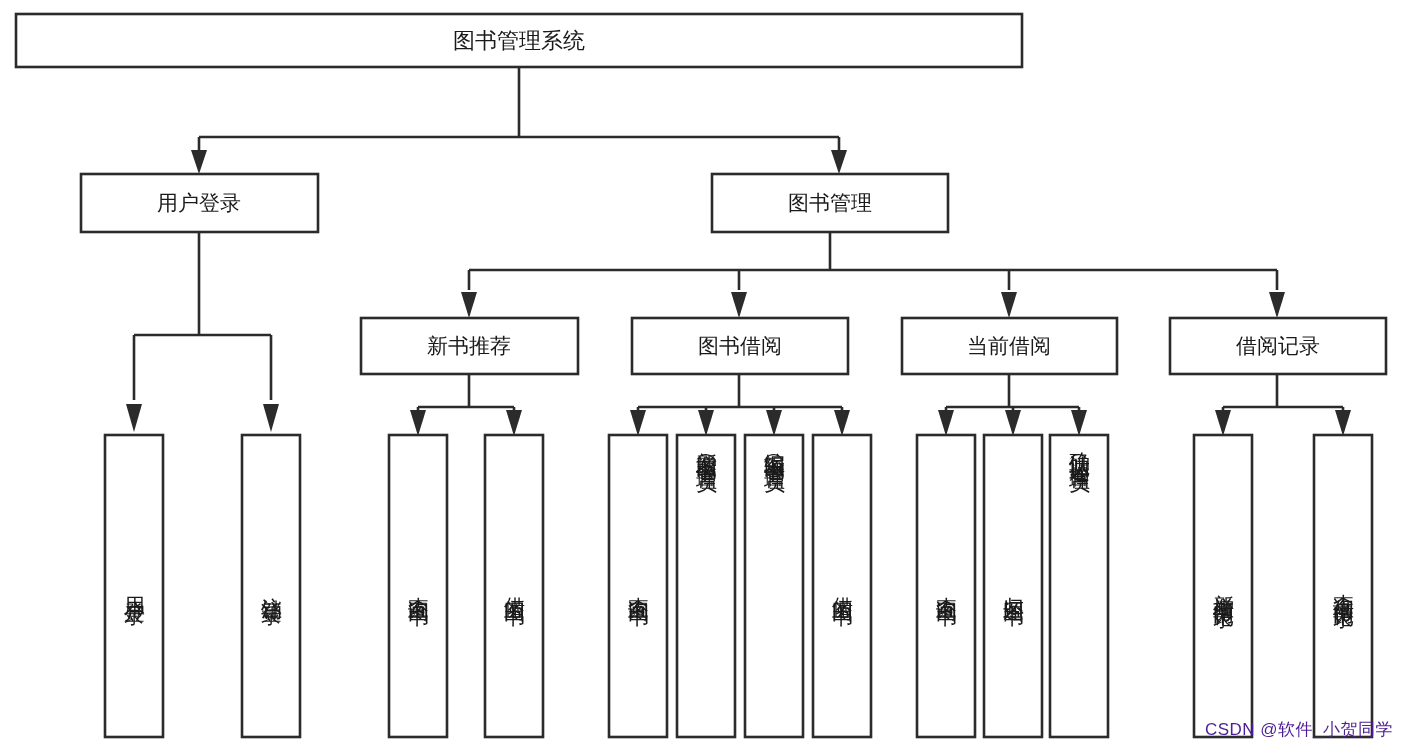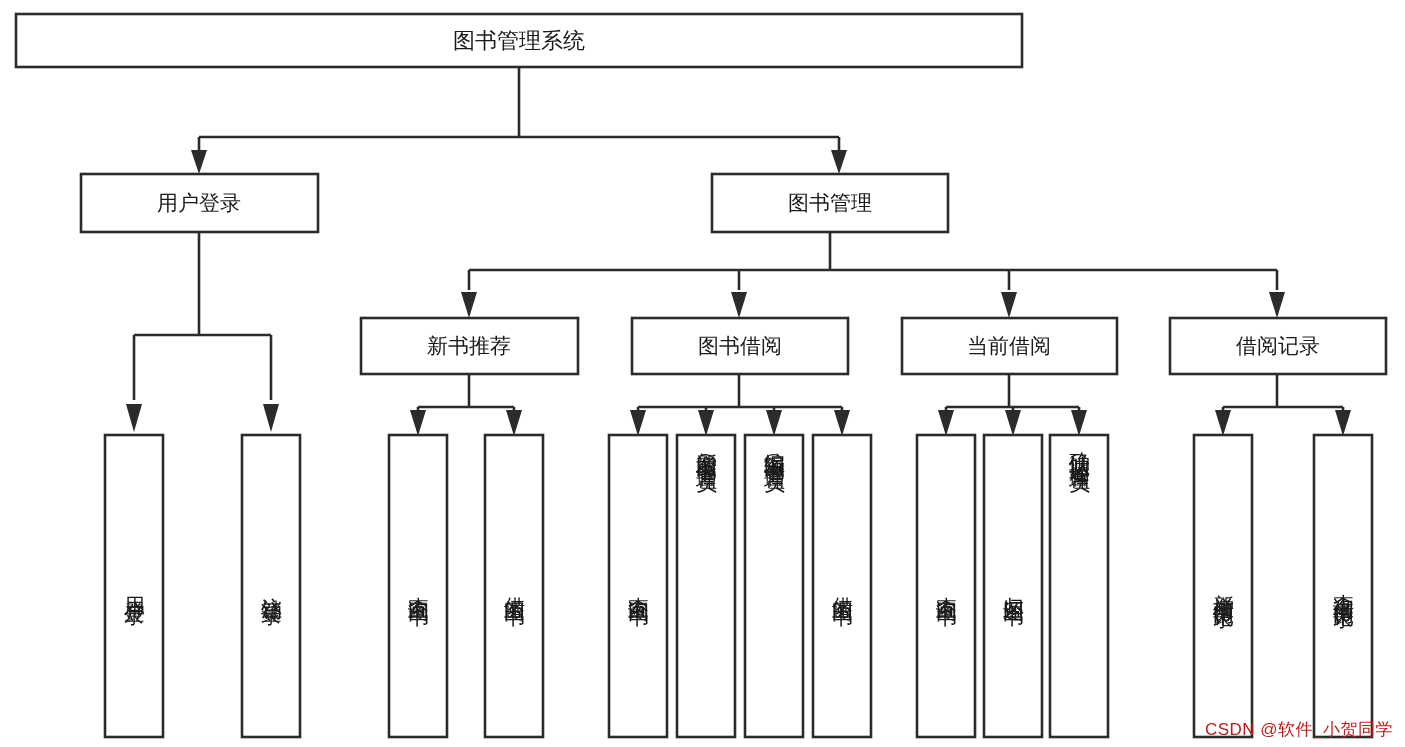--- a/index.html
+++ b/index.html
@@ -72,21 +72,21 @@
     letter-spacing: 3px;
     color: #1a1a1a;
     white-space: nowrap;
   }
   .watermark {
     position: absolute;
     right: 12px;
     bottom: 6px;
     font-family: "Liberation Sans", sans-serif;
     font-size: 17px;
-    color: #b91c1c;
+    color: #4c1d95;
     letter-spacing: 0.5px;
     white-space: nowrap;
   }
 </style>
 </head>
 <body>
 
 <div id="diagram-root">
 
   <svg id="flowchart" viewBox="0 0 1405 747">

